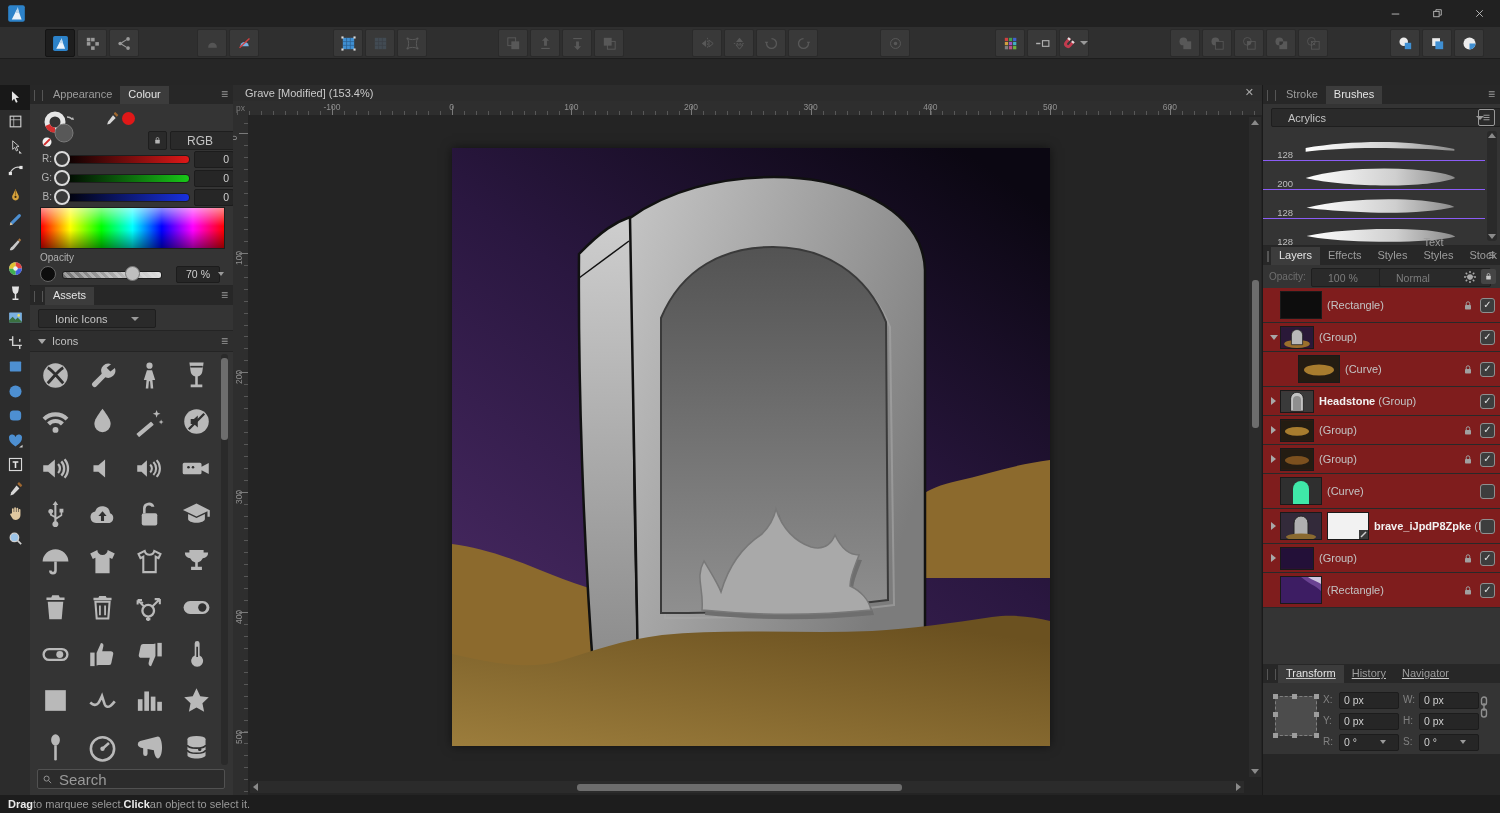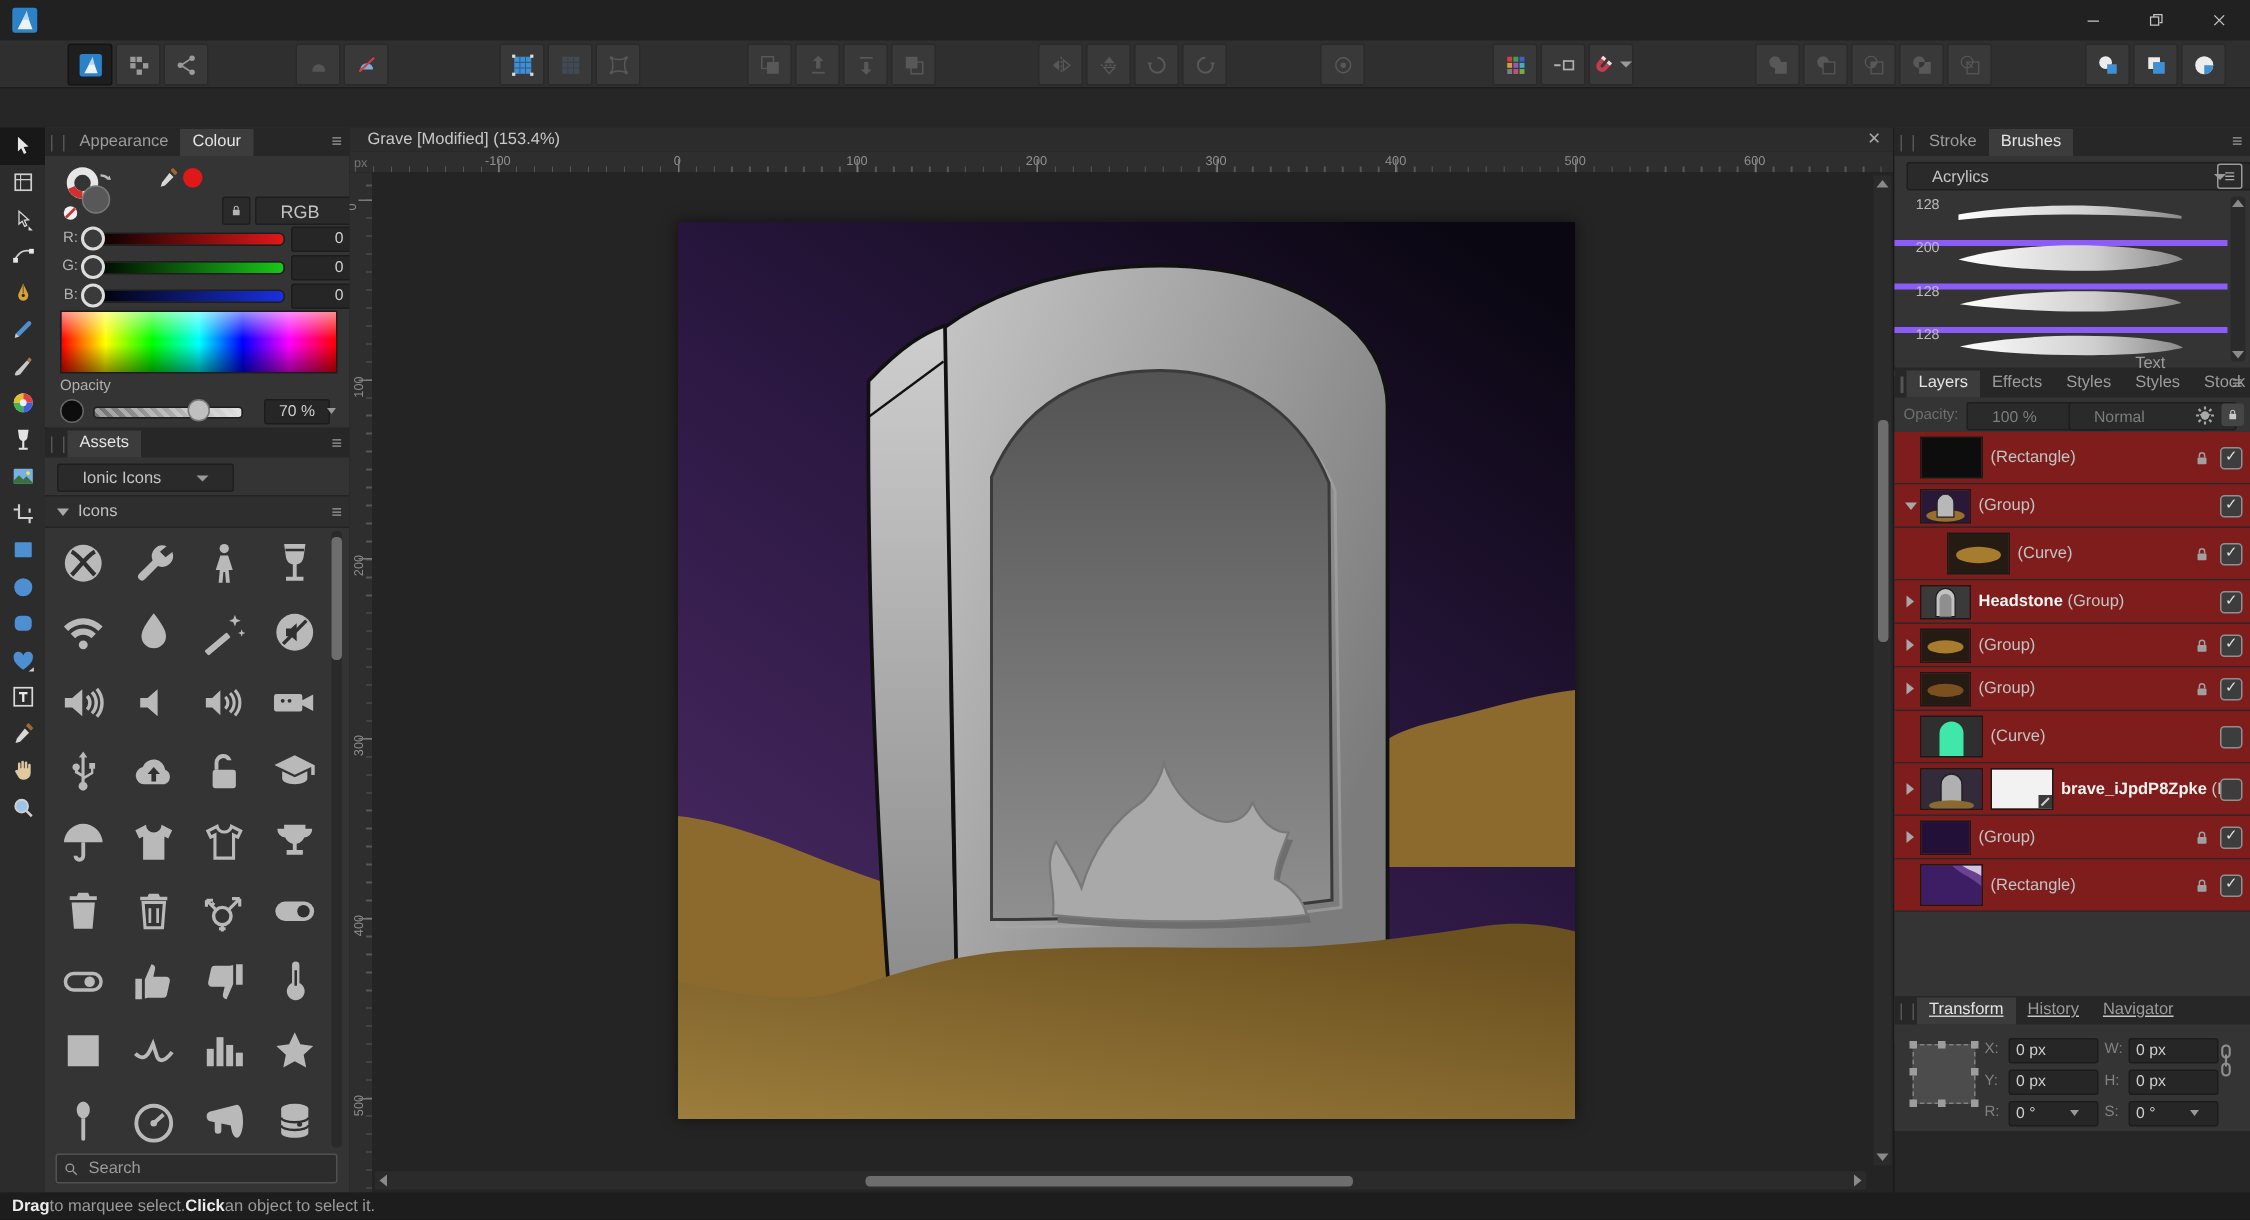--- a/index.html
+++ b/index.html
@@ -65,21 +65,21 @@
   .asset-grid{position:absolute;left:2px;top:66px;width:188px;height:415px;display:grid;
     grid-template-columns:repeat(4,47px);grid-auto-rows:46.5px;}
   .asset-cell{display:flex;align-items:center;justify-content:center;}
   .asset-cell svg{width:31px;height:31px;}
   .asset-cell svg *{fill:#b9b9b9;}
   .asset-cell svg .st{fill:none;stroke:#b9b9b9;}
   .asset-cell svg .cut{fill:#2f2f2f;}
   .asset-cell svg .cutst{fill:none;stroke:#2f2f2f;}
   .search-wrap{position:absolute;left:7px;bottom:6px;width:186px;height:18px;background:#2c2c2c;border:1px solid #515151;border-radius:2px;display:flex;align-items:center;}
   .search-wrap svg{width:11px;height:11px;margin:0 4px;}
-  .search-input{background:transparent;border:none;outline:none;color:#cfcfcf;font-size:11px;width:150px;font-family:"Liberation Sans",sans-serif;}
+  .search-input{background:transparent;border:none;outline:none;color:#cfcfcf;font-size:15px;width:150px;font-family:"Liberation Sans",sans-serif;}
   .search-input::placeholder{color:#9a9a9a;}
   .vscroll{position:absolute;background:#2a2a2a;border-radius:3px;}
   .vthumb{position:absolute;background:#6d6d6d;border-radius:3px;}
   
   .canvas-area{position:absolute;left:233px;top:85px;width:1029px;bottom:18px;background:#232323;border-right:1px solid #1a1a1a;}
   .doc-tabbar{position:absolute;top:0;left:0;right:0;height:16px;background:#2c2c2c;border-bottom:1px solid #1c1c1c;}
   .doc-title{position:absolute;left:12px;top:2px;font-size:11px;color:#c9c9c9;}
   .doc-close{position:absolute;right:8px;top:1px;color:#a8a8a8;font-size:11px;}
   .h-ruler{position:absolute;top:16px;left:0;right:0;height:14px;background:#2e2e2e;border-bottom:1px solid #1c1c1c;overflow:hidden;}
   .h-ticks{position:absolute;left:0;right:0;bottom:0;height:4px;
@@ -92,21 +92,21 @@
     background:repeating-linear-gradient(to bottom,#575757 0 1px,transparent 1px 11.97px);background-position:0 18px;}
   .v-lab{position:absolute;left:-1px;transform:rotate(-90deg);font-size:8.5px;color:#8f8f8f;}
   .v-tick{position:absolute;right:0;height:1px;width:9px;background:#7a7a7a;}
   .viewport{position:absolute;left:15px;top:30px;right:0;bottom:0;background:#242424;}
   .doc-canvas{position:absolute;left:204px;top:33px;width:598px;height:598px;box-shadow:0 0 10px rgba(0,0,0,.55);}
   .scroll-v{position:absolute;right:1px;top:2px;bottom:18px;width:12px;background:#2b2b2b;}
   .scroll-h{position:absolute;left:2px;right:18px;bottom:2px;height:12px;background:#2b2b2b;}
   .arr{position:absolute;width:0;height:0;}
   
   #brushesPanel{left:1263px;top:85px;width:237px;height:160px;}
-  .brush-row{position:absolute;left:0;width:222px;height:29px;border-bottom:4px solid #8b5cf6;display:flex;align-items:flex-start;}
+  .brush-row{position:absolute;left:0;width:222px;height:29px;border-bottom:1px solid #8b5cf6;display:flex;align-items:flex-end;}
   .brush-size{width:30px;text-align:right;font-size:9.5px;color:#bdbdbd;margin-right:8px;}
   .brush-row svg{width:158px;height:24px;}
   #layersPanel{left:1263px;top:246px;width:237px;height:449px;}
   .layer-rows{position:absolute;left:0;top:42px;width:237px;}
   .layer-row{display:flex;align-items:center;background:#7f1d1d;border-bottom:1px solid #292929;padding:0 5px 0 4px;}
   .l-arrow{width:13px;display:flex;justify-content:center;flex:none;}
   .l-thumb{flex:none;border:1px solid #1a1a1a;margin-right:5px;}
   .l-thumb svg{width:100%;height:100%;}
   .l-label{flex:1;font-size:11px;color:#c3c3c3;white-space:nowrap;overflow:hidden;}
   .l-label b{color:#f2f2f2;}

